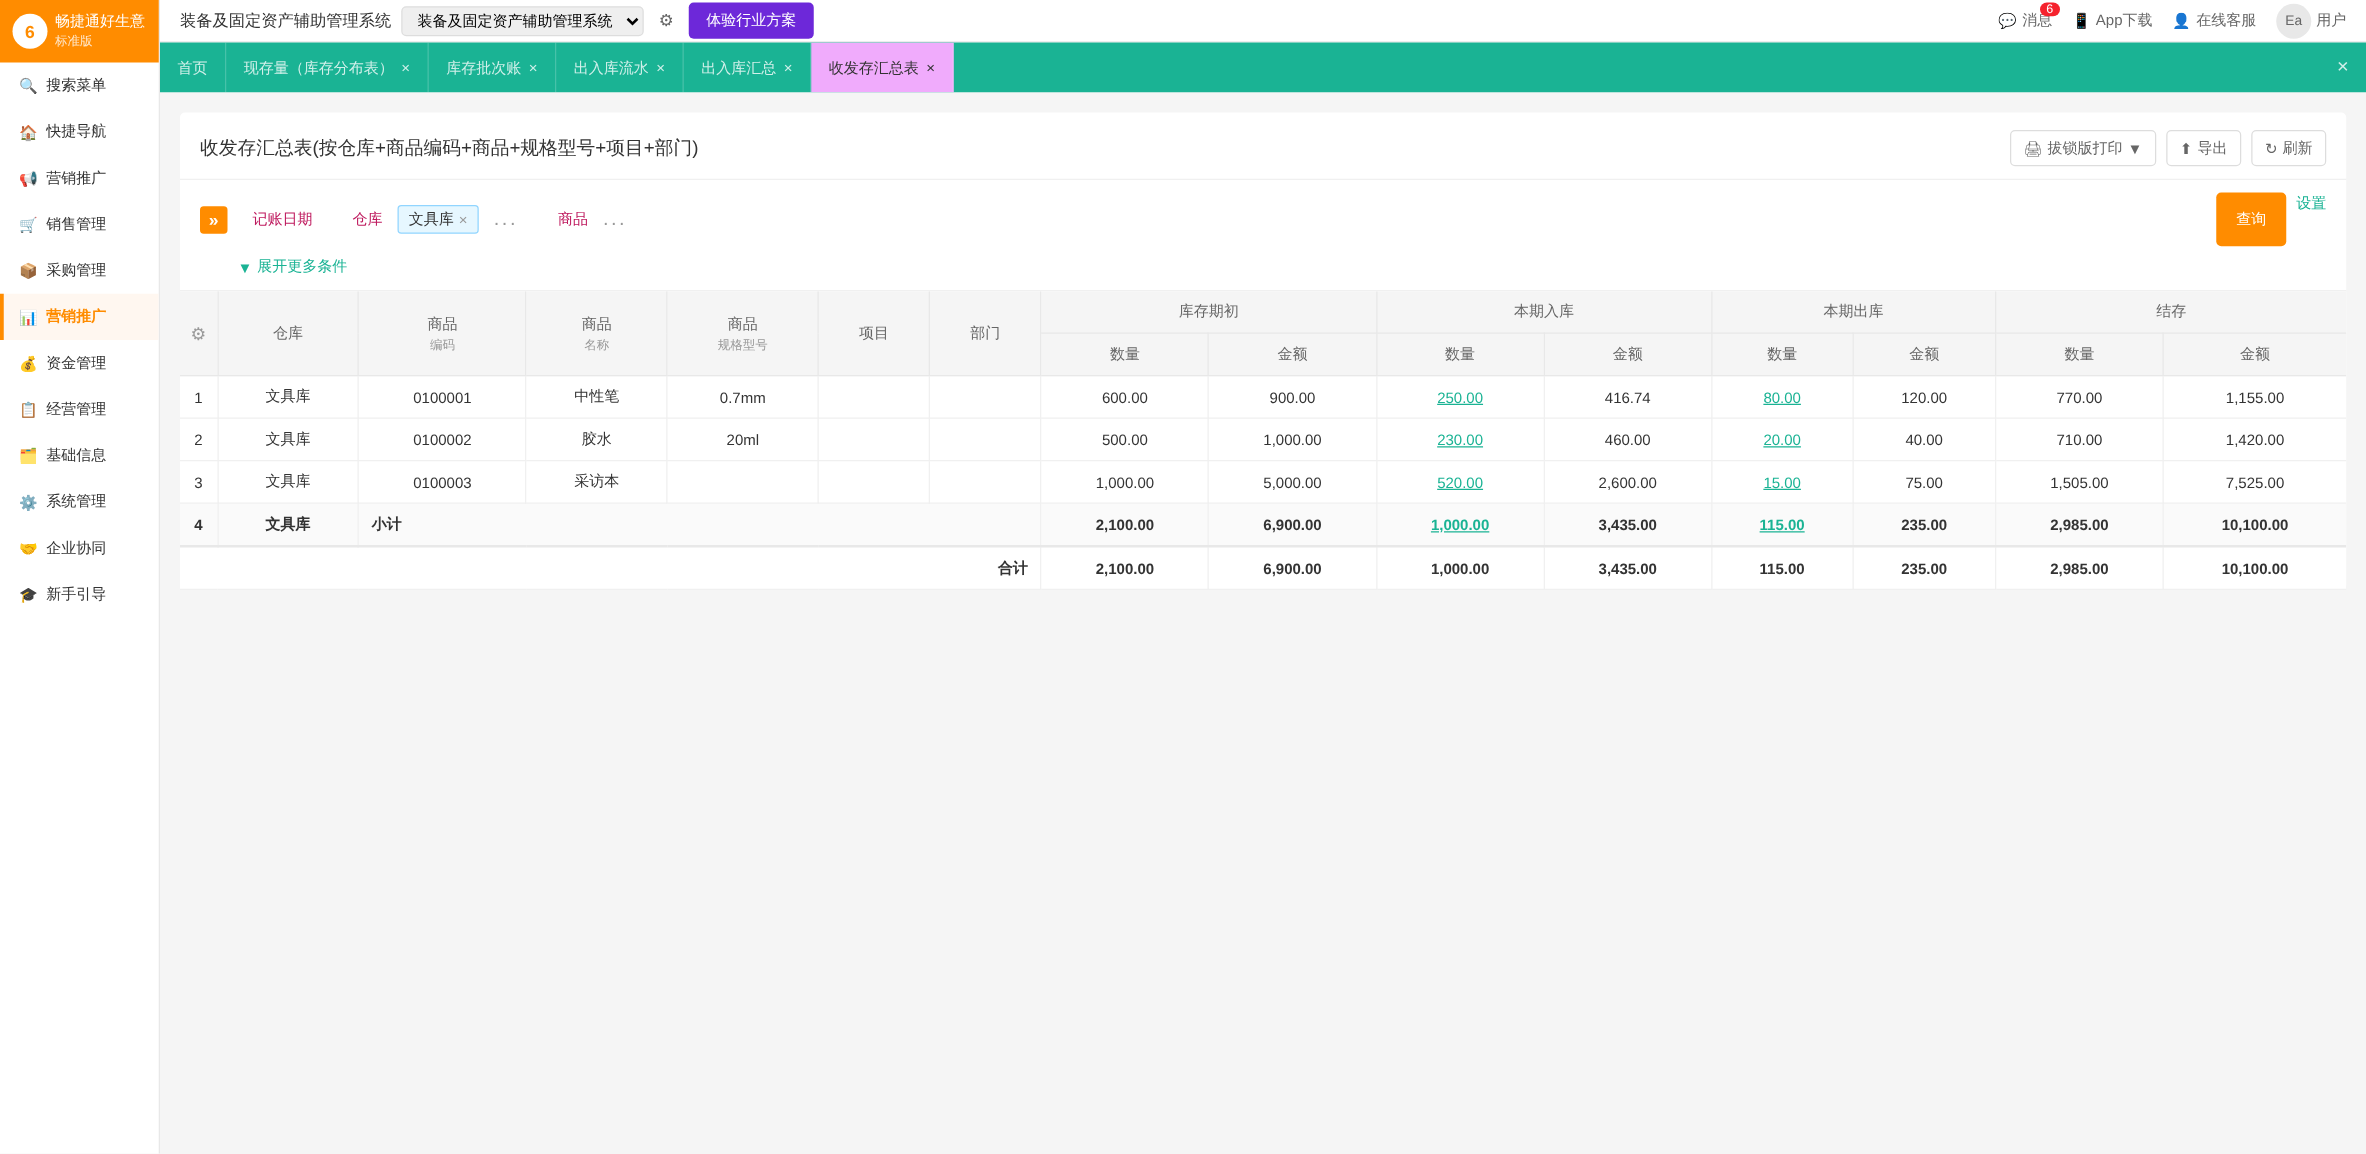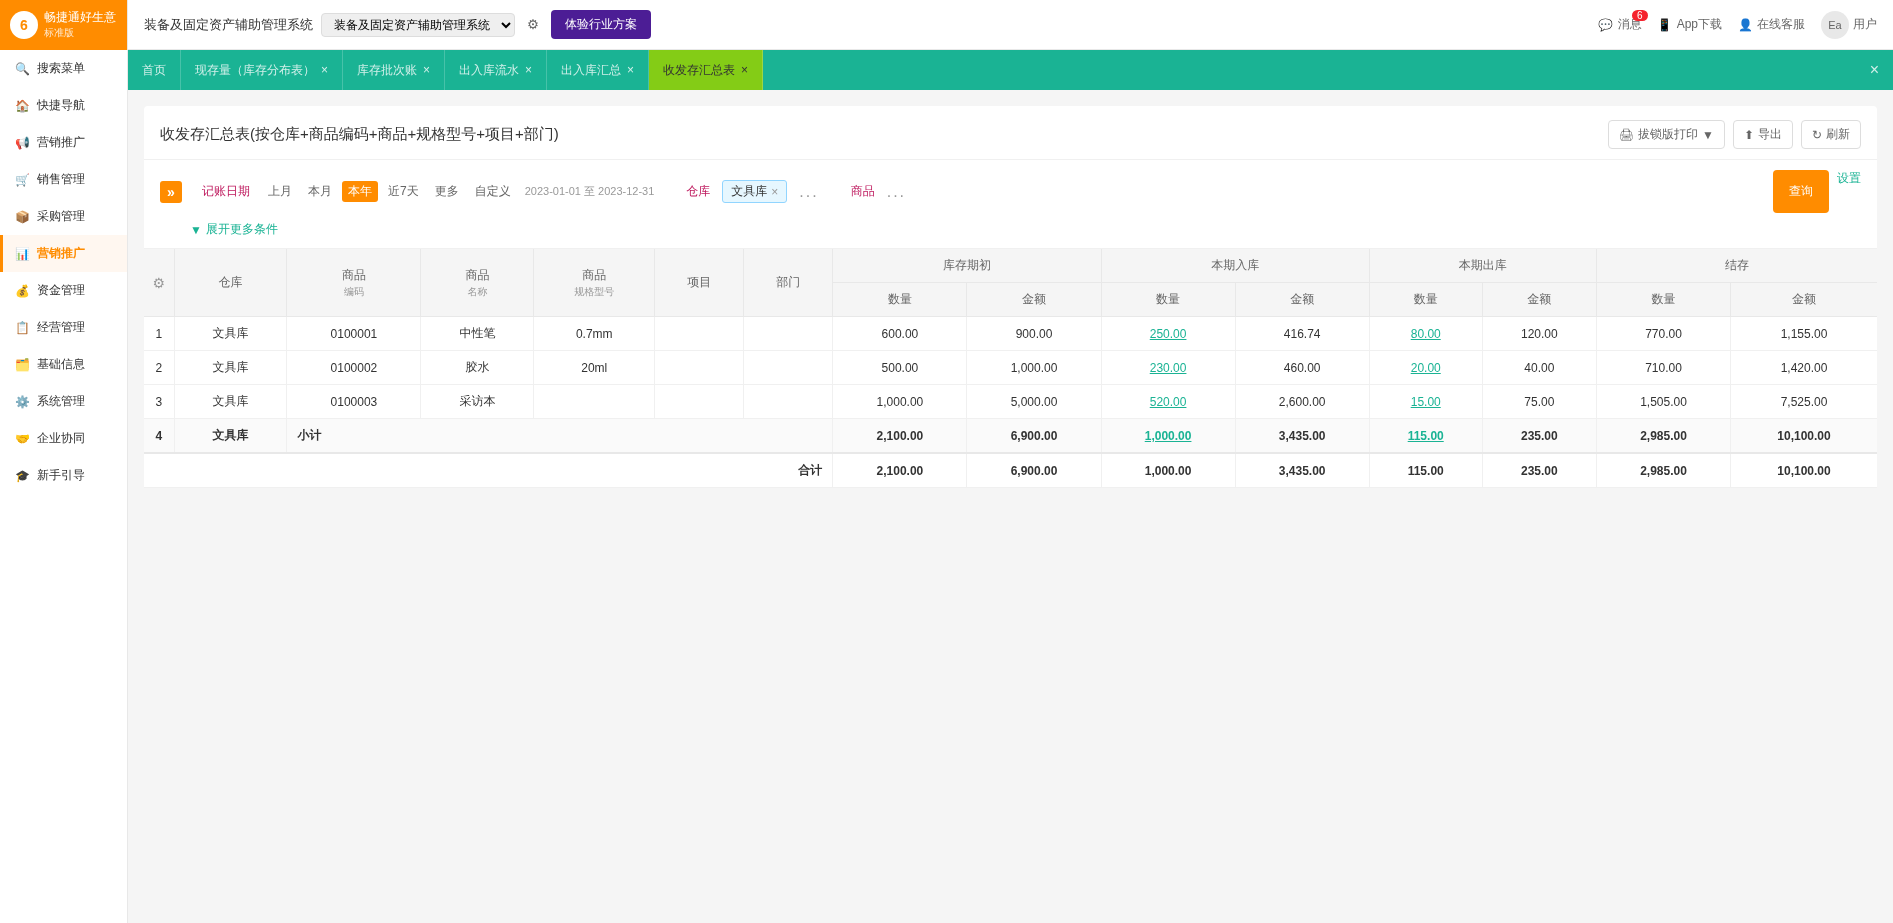--- a/index.html
+++ b/index.html
@@ -13,36 +13,36 @@
     .sidebar-logo-sub { font-size: 10px; color: rgba(255,255,255,0.8); }
     .sidebar-nav { flex: 1; overflow-y: auto; }
     .sidebar-item { display: flex; align-items: center; gap: 6px; padding: 10px 12px; cursor: pointer; color: #333; font-size: 12px; border-left: 3px solid transparent; }
     .sidebar-item.active { background: #fff7f0; color: #ff8c00; border-left-color: #ff8c00; font-weight: bold; }
     .sidebar-item-icon { width: 16px; height: 16px; flex-shrink: 0; display: flex; align-items: center; justify-content: center; }
 
     
     .main { flex: 1; display: flex; flex-direction: column; overflow: hidden; }
 
     
-    .top-header { height: 50px; background: #fff; display: flex; align-items: center; justify-content: space-between; padding: 0 16px; border-bottom: 1px solid #e8e8e8; flex-shrink: 0; }
+    .top-header { height: 34px; background: #fff; display: flex; align-items: center; justify-content: space-between; padding: 0 16px; border-bottom: 1px solid #e8e8e8; flex-shrink: 0; }
     .top-header-left { display: flex; align-items: center; gap: 8px; }
     .system-title { font-size: 13px; color: #333; }
     .header-select { border: 1px solid #ddd; border-radius: 4px; padding: 3px 8px; font-size: 12px; }
     .settings-btn { background: none; border: none; cursor: pointer; color: #666; padding: 4px; }
-    .try-btn { background: #4c1d95; color: #fff; border: none; border-radius: 4px; padding: 6px 14px; font-size: 12px; cursor: pointer; }
+    .try-btn { background: #6d28d9; color: #fff; border: none; border-radius: 4px; padding: 6px 14px; font-size: 12px; cursor: pointer; }
     .top-header-right { display: flex; align-items: center; gap: 16px; font-size: 12px; color: #666; }
     .notification-wrap { position: relative; cursor: pointer; }
     .notification-badge { position: absolute; top: -6px; right: -6px; background: #f5222d; color: #fff; border-radius: 8px; padding: 0 4px; font-size: 10px; min-width: 16px; text-align: center; }
     .header-action { display: flex; align-items: center; gap: 4px; cursor: pointer; color: #666; }
     .user-avatar { width: 28px; height: 28px; background: #e8e8e8; border-radius: 50%; display: flex; align-items: center; justify-content: center; font-size: 11px; color: #666; }
 
     
     .tab-bar { height: 40px; background: #1ab394; display: flex; align-items: stretch; flex-shrink: 0; overflow-x: auto; }
     .tab-item { display: flex; align-items: center; padding: 0 14px; gap: 6px; cursor: pointer; color: rgba(255,255,255,0.8); font-size: 12px; white-space: nowrap; border-right: 1px solid rgba(255,255,255,0.2); }
-    .tab-item.active { background: #84cc16; color: #333; }
+    .tab-item.active { background: #f0abfc; color: #333; }
     .tab-close-btn { background: none; border: none; cursor: pointer; color: inherit; font-size: 12px; padding: 0; line-height: 1; }
     .tab-bar-close { margin-left: auto; display: flex; align-items: center; padding: 0 14px; color: rgba(255,255,255,0.8); cursor: pointer; font-size: 16px; }
 
     
     .content { flex: 1; overflow-y: auto; padding: 16px; background: #f5f5f5; }
 
     
     .page-card { background: #fff; border-radius: 4px; padding: 0; }
 
     
@@ -230,29 +230,20 @@
             <span>↻</span>
             <span>刷新</span>
           </button>
         </div>
       </div>
 
       <div class="filter-bar">
         <div class="filter-row">
           <div class="filter-toggle">»</div>
           <span class="filter-label">记账日期</span>
-          <div class="date-shortcuts">
-            <span class="date-shortcut">上月</span>
-            <span class="date-shortcut">本月</span>
-            <span class="date-shortcut active">本年</span>
-            <span class="date-shortcut">近7天</span>
-            <span class="date-shortcut">更多</span>
-            <span class="date-shortcut">自定义</span>
-            <span class="date-range-text">2023-01-01 至 2023-12-31</span>
-          </div>
           <span class="filter-label" style="margin-left:20px;">仓库</span>
           <div class="warehouse-tag">
             <span>文具库</span>
             <span class="warehouse-tag-close">×</span>
           </div>
           <span class="filter-dots">...</span>
           <span class="filter-label" style="margin-left:20px;">商品</span>
           <span class="filter-dots">...</span>
           <div style="margin-left:auto; display:flex; gap:8px;">
             <button class="query-btn">查询</button>

